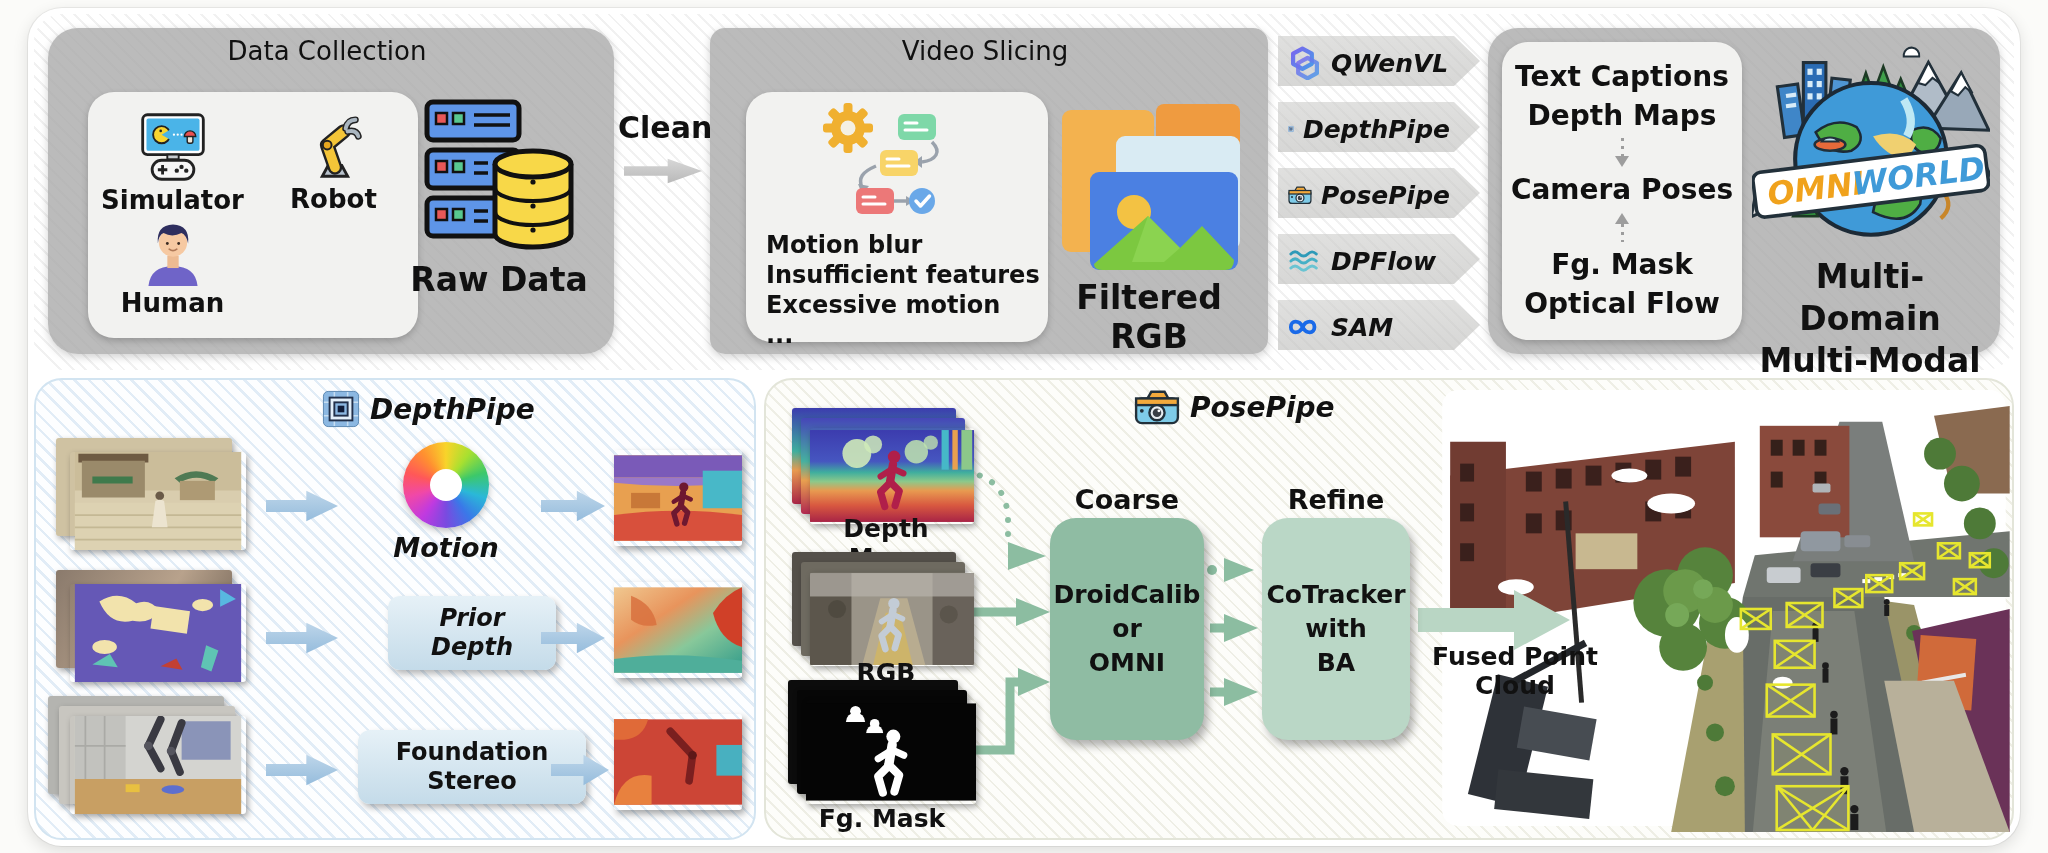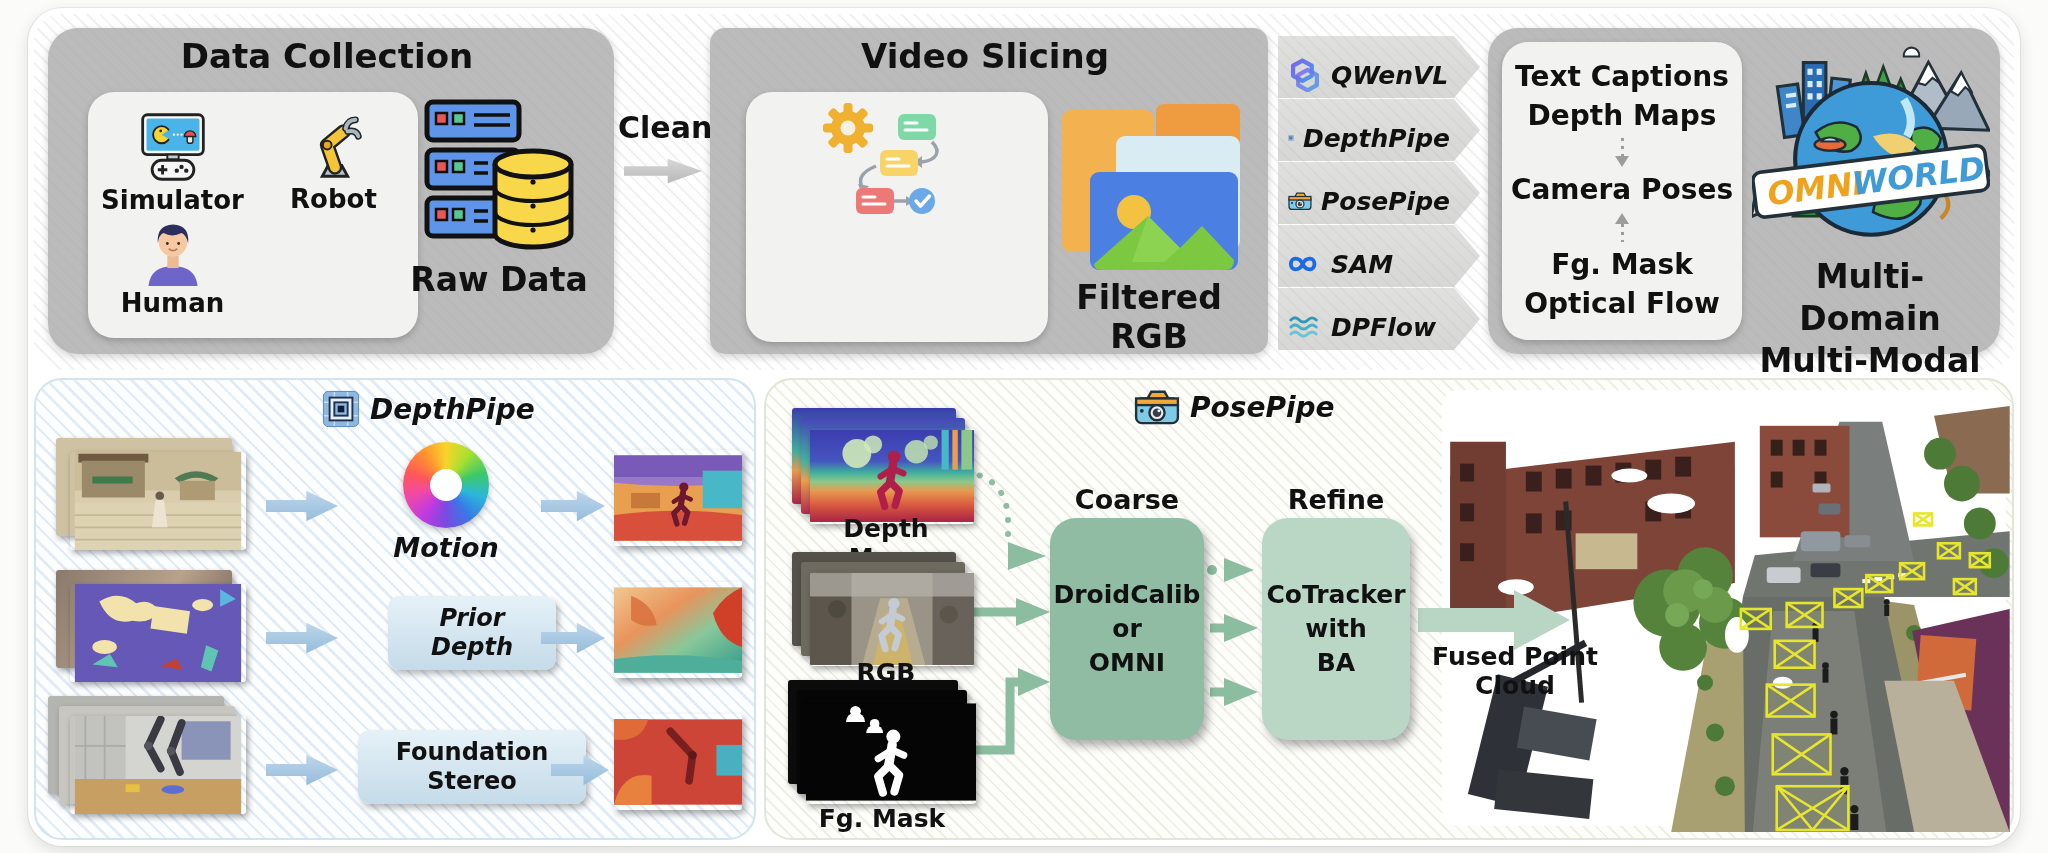--- a/index.html
+++ b/index.html
@@ -8,32 +8,32 @@
   .wrapper{position:absolute;left:28px;top:8px;width:1992px;height:838px;background:#fff;
     border-radius:34px;box-shadow:0 5px 16px rgba(0,0,0,.12),0 0 0 1px #ececea;}
   .hatch-gray{background-color:#fff;background-image:repeating-linear-gradient(45deg,rgba(120,120,120,.10) 0 2px,transparent 2px 9px);}
   .hatch-blue{background-color:#fdfeff;background-image:repeating-linear-gradient(45deg,rgba(90,150,205,.17) 0 2.5px,transparent 2.5px 10px);}
   .hatch-olive{background-color:#fdfdfa;background-image:repeating-linear-gradient(45deg,rgba(150,150,105,.14) 0 2px,transparent 2px 9px);}
   .top-panel{position:absolute;left:6px;top:6px;width:1980px;height:356px;border-radius:28px;}
   .bl-panel{position:absolute;left:6px;top:370px;width:718px;height:458px;border-radius:28px;border:2px solid #d2e4f1;}
   .br-panel{position:absolute;left:736px;top:370px;width:1246px;height:458px;border-radius:28px;border:2px solid #e3e5d9;}
   .graybox{position:absolute;background:rgba(170,170,170,.80);border-radius:30px;box-shadow:0 3px 8px rgba(0,0,0,.18);}
   .whitebox{position:absolute;background:#f2f2f0;border-radius:26px;box-shadow:0 3px 7px rgba(0,0,0,.20);}
-  .sec-title{position:absolute;left:0;right:8px;top:8px;text-align:center;font-size:34px;font-weight:bold;}
+  .sec-title{position:absolute;left:0;right:8px;top:8px;text-align:center;font-size:26px;font-weight:normal;}
   .biglabel{font-size:33px;font-weight:bold;}
   .icolabel{font-size:26px;font-weight:bold;text-align:center;}
   .grid2{display:grid;grid-template-columns:1fr 1fr;grid-template-rows:1fr 1fr;height:100%;padding:18px 4px;box-sizing:border-box;}
   .cell{display:flex;flex-direction:column;align-items:center;justify-content:center;gap:2px;}
   .barr{display:block;}
   .barr.blue{background:linear-gradient(180deg,#c4daec,#8fb8da);}
   .barr.gray{background:linear-gradient(180deg,#dcdcdc,#b4b4b4);}
   .arrshape{clip-path:polygon(0 35%,56% 35%,56% 12%,100% 50%,56% 88%,56% 65%,0 65%);}
   .chip{height:46px;clip-path:polygon(0 0,calc(100% - 26px) 0,100% 50%,calc(100% - 26px) 100%,0 100%);
     background:linear-gradient(180deg,rgba(205,205,203,.62),rgba(190,190,188,.62));
-    display:flex;align-items:center;gap:9px;padding:16px 30px 0 10px;font-size:25px;font-weight:bold;font-style:italic;}
+    display:flex;align-items:center;gap:9px;padding:4px 30px 0 10px;font-size:25px;font-weight:bold;font-style:italic;}
   .outlist{display:flex;flex-direction:column;align-items:center;justify-content:space-between;
     padding:18px 0 20px;box-sizing:border-box;font-size:28px;font-weight:bold;}
   .vdots{width:3px;height:18px;background-image:repeating-linear-gradient(180deg,#9d9d9d 0 3px,transparent 3px 8px);}
   .tri{width:0;height:0;border:7px solid transparent;}
   .tri.down{border-top:11px solid #9d9d9d;border-bottom:none;}
   .tri.up{border-bottom:11px solid #9d9d9d;border-top:none;}
   .varr{display:flex;flex-direction:column;align-items:center;}
   .mchip{background:linear-gradient(180deg,#e6f1f7,#c4dbe9);border-radius:12px;box-shadow:3px 4px 6px rgba(0,0,0,.28);
     padding:8px 24px;text-align:center;font-size:24px;font-weight:bold;line-height:29px;}
   .wheel{width:86px;height:86px;border-radius:50%;position:relative;box-shadow:0 3px 7px rgba(0,0,0,.25);
@@ -180,20 +180,26 @@
             <rect x="86" y="16" width="38" height="26" rx="6" fill="#7ed8a8"></rect>
             <path d="M93 25 h12 M93 32 h22" stroke="#fff" stroke-width="3" stroke-linecap="round"></path>
             <rect x="68" y="52" width="38" height="26" rx="6" fill="#f8d468"></rect>
             <path d="M75 61 h12 M75 68 h22" stroke="#fff" stroke-width="3" stroke-linecap="round"></path>
             <rect x="44" y="90" width="38" height="26" rx="6" fill="#ec7878"></rect>
             <path d="M51 99 h12 M51 106 h22" stroke="#fff" stroke-width="3" stroke-linecap="round"></path>
             <circle cx="110" cy="103" r="13" fill="#6aa8e8"></circle>
             <path d="M104 103 l4.5 5 l9 -10" stroke="#fff" stroke-width="3.5" fill="none" stroke-linecap="round" stroke-linejoin="round"></path>
           </g>
         </svg>
+        <div style="margin:10px 0 0 20px;font-size:24px;font-weight:bold;line-height:30px;">
+          <div>Motion blur</div>
+          <div>Insufficient features</div>
+          <div>Excessive motion</div>
+          <div>...</div>
+        </div>
       </div>
       <div style="position:absolute;right:14px;top:76px;width:210px;text-align:center;">
         <svg viewBox="0 0 195 170" width="195" height="170" style="margin:0 auto">
           <rect x="10" y="6" width="92" height="142" rx="9" fill="#f3b24f"></rect>
           <rect x="104" y="0" width="84" height="58" rx="8" fill="#ef9b40"></rect>
           <rect x="64" y="32" width="124" height="114" rx="9" fill="#d9ebf3"></rect>
           <g>
             <rect x="38" y="68" width="148" height="98" rx="9" fill="#4b80e2"></rect>
             <circle cx="82" cy="108" r="17" fill="#f3c243"></circle>
             <path d="M42 160 L96 112 L128 144 L150 122 L182 156 q0 10 -9 10 L51 166 q-9 0 -9 -6 Z" fill="#7cc840"></path>
@@ -234,34 +240,34 @@
           <path d="M14 11 L18 4 L32 4 L36 11 Z" fill="#f2a93c" stroke="#22303a" stroke-width="2.5"></path>
           <rect x="2" y="11" width="44" height="7" fill="#f2a93c" stroke="#22303a" stroke-width="2.5"></rect>
           <circle cx="24" cy="26" r="8" fill="#e8eef2" stroke="#22303a" stroke-width="2.5"></circle>
           <circle cx="24" cy="26" r="4.5" fill="#3a3f46"></circle>
               <circle cx="26" cy="24" r="1.5" fill="#fff"></circle>
           <circle cx="8" cy="24" r="2" fill="#22303a"></circle>
         </svg>
         <span>PosePipe</span>
       </div>
       <div class="chip">
-        <svg viewBox="0 0 36 24" width="34" height="24">
-          <path d="M3 12 C3 4.5 12 4.5 15.5 12 C19 19.5 28 19.5 28 12 C28 4.5 19 4.5 15.5 12 C12 19.5 3 19.5 3 12 Z" fill="none" stroke="#1a6ae8" stroke-width="4" stroke-linecap="round"></path>
-        </svg>
-        <span>SAM</span>
-      </div>
-      <div class="chip">
         <svg viewBox="0 0 36 27" width="34" height="26">
           <g fill="none" stroke-linecap="round" stroke-width="3">
             <path d="M3 6 q4.5 -4.5 9 0 t9 0 t9 0" stroke="#2e9ab8"></path>
             <path d="M3 13.5 q4.5 -4.5 9 0 t9 0 t9 0" stroke="#46b0c6"></path>
             <path d="M3 21 q4.5 -4.5 9 0 t9 0 t9 0" stroke="#6ac4d2"></path>
           </g>
         </svg>
         <span>DPFlow</span>
+      </div>
+      <div class="chip">
+        <svg viewBox="0 0 36 24" width="34" height="24">
+          <path d="M3 12 C3 4.5 12 4.5 15.5 12 C19 19.5 28 19.5 28 12 C28 4.5 19 4.5 15.5 12 C12 19.5 3 19.5 3 12 Z" fill="none" stroke="#1a6ae8" stroke-width="4" stroke-linecap="round"></path>
+        </svg>
+        <span>SAM</span>
       </div>
     </div>
 
     <div class="graybox" style="left:1454px;top:14px;width:512px;height:326px;">
       <div class="whitebox outlist" style="left:14px;top:14px;width:240px;height:298px;">
         <div>Text Captions</div>
         <div>Depth Maps</div>
         <div class="varr">
               <div class="vdots"></div>
               <div class="tri down"></div>

